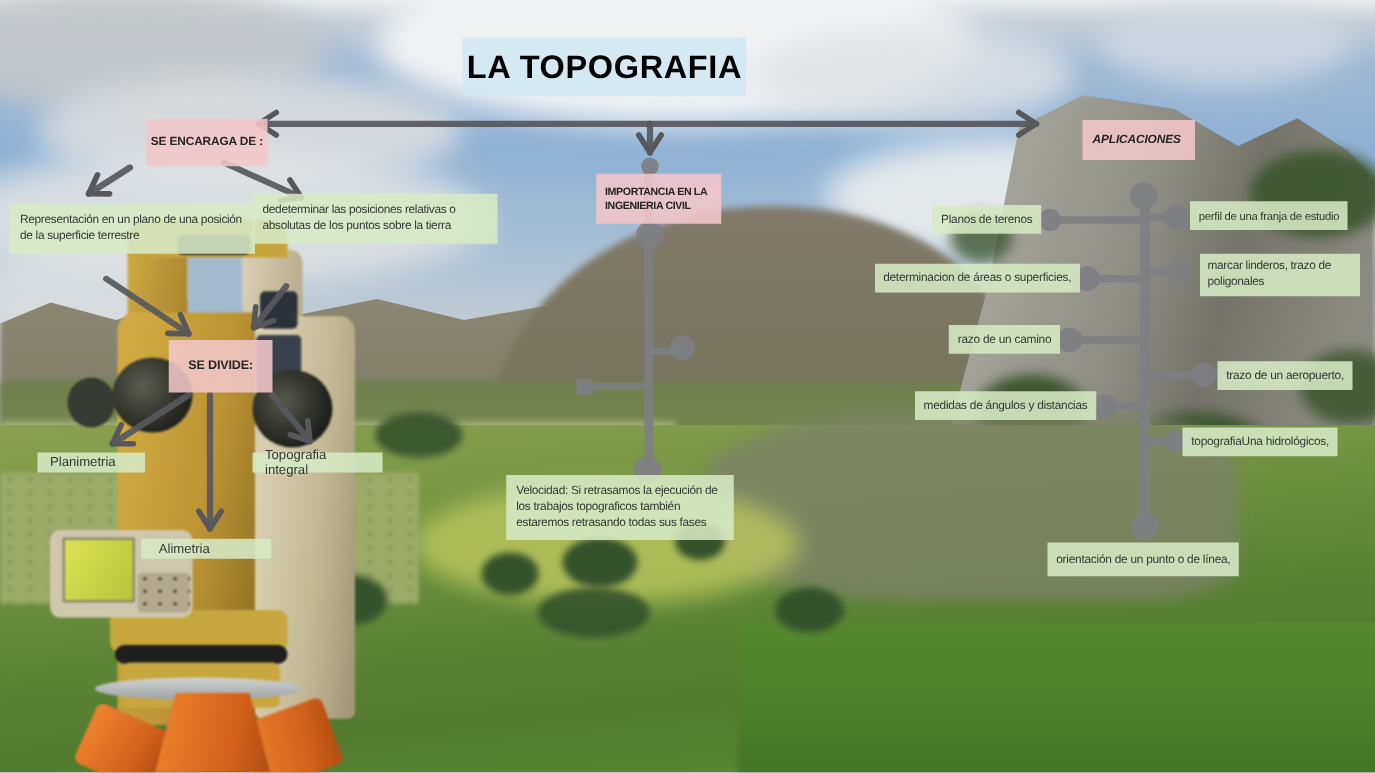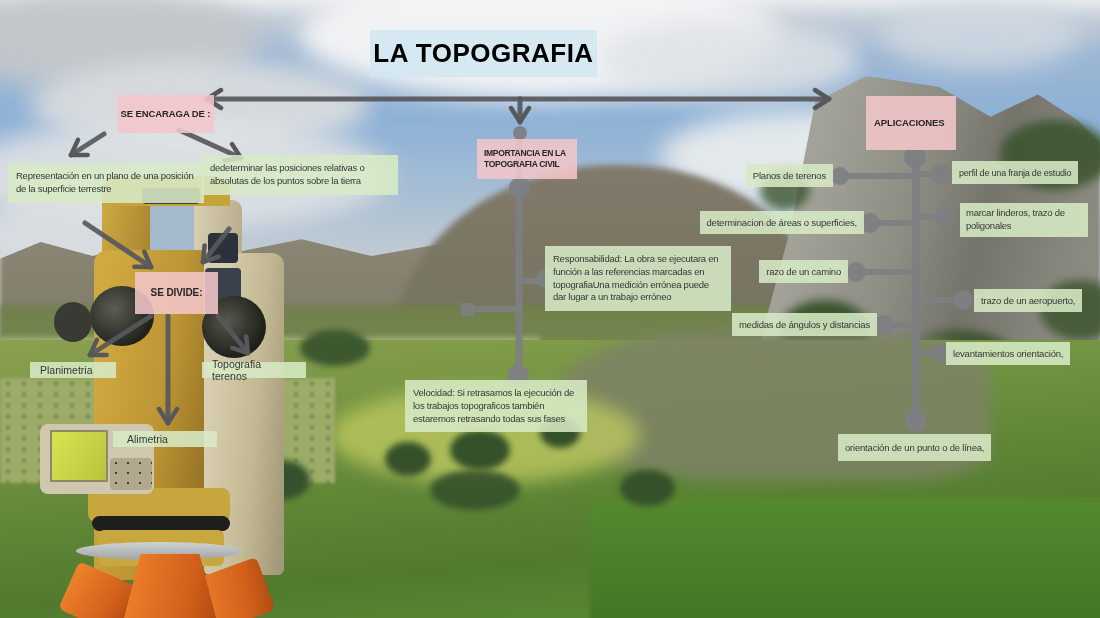--- a/index.html
+++ b/index.html
@@ -205,30 +205,29 @@
     </g>
   </svg>
 
   <div class="node ttl" style="left:370px;top:30px;">LA TOPOGRAFIA</div>
 
   <div class="node pk" style="left:88px;top:95px;width:97px;height:38px;justify-content:center;margin-left:29px;">SE ENCARAGA DE :</div>
   <div class="node gn p" style="left:8px;top:163px;width:196px;">Representación en un plano de una posición de la superficie terrestre</div>
   <div class="node gn p" style="left:202px;top:155px;width:196px;">dedeterminar las posiciones relativas o absolutas de los puntos sobre la tierra</div>
   <div class="node pk" style="left:135px;top:272px;width:83px;height:42px;justify-content:center;font-size:10px;">SE DIVIDE:</div>
   <div class="node gn lf" style="left:30px;top:362px;width:86px;">Planimetria</div>
-  <div class="node gn lf" style="left:202px;top:362px;width:104px;">Topografia terenos</div>
+  <div class="node gn lf" style="left:202px;top:362px;width:104px;">Topografia integral</div>
   <div class="node gn lf" style="left:113px;top:431px;width:104px;padding-left:14px;">Alimetria</div>
 
-  <div class="node pk" style="left:477px;top:139px;width:100px;height:40px;padding:4px 7px;font-size:8.5px;letter-spacing:-.3px;">IMPORTANCIA EN LA TOPOGRAFIA CIVIL</div>
-  <div class="node gn p" style="left:545px;top:246px;width:186px;">Responsabilidad: La obra se ejecutara en función a las referencias marcadas en topografiaUna medición errónea puede dar lugar a un trabajo erróneo</div>
+  <div class="node pk" style="left:477px;top:139px;width:100px;height:40px;padding:4px 7px;font-size:8.5px;letter-spacing:-.3px;">IMPORTANCIA EN LA INGENIERIA CIVIL</div>
   <div class="node gn p" style="left:405px;top:380px;width:182px;">Velocidad: Si retrasamos la ejecución de los trabajos topograficos también estaremos retrasando todas sus fases</div>
 
-  <div class="node pk" style="left:866px;top:96px;width:90px;height:54px;padding-left:8px;">APLICACIONES</div>
+  <div class="node pk" style="left:866px;top:96px;width:90px;height:32px;padding-left:8px;font-style:italic;">APLICACIONES</div>
   <div class="node gn nw" style="right:267px;top:164px;">Planos de terenos</div>
   <div class="node gn nw" style="left:952px;top:161px;font-size:9px;">perfil de una franja de estudio</div>
   <div class="node gn nw" style="right:236px;top:211px;">determinacion de áreas o superficies,</div>
   <div class="node gn p" style="left:960px;top:203px;width:128px;padding:4px 6px;">marcar linderos, trazo de poligonales</div>
   <div class="node gn nw" style="right:252px;top:260px;">razo de un camino</div>
   <div class="node gn nw" style="left:974px;top:289px;">trazo de un aeropuerto,</div>
   <div class="node gn nw" style="right:223px;top:313px;">medidas de ángulos y distancias</div>
-  <div class="node gn nw" style="left:946px;top:342px;">levantamientos orientación,</div>
+  <div class="node gn nw" style="left:946px;top:342px;">topografiaUna hidrológicos,</div>
   <div class="node gn nw" style="left:838px;top:434px;height:27px;">orientación de un punto o de línea,</div>
 </div>
 
 </body></html>

